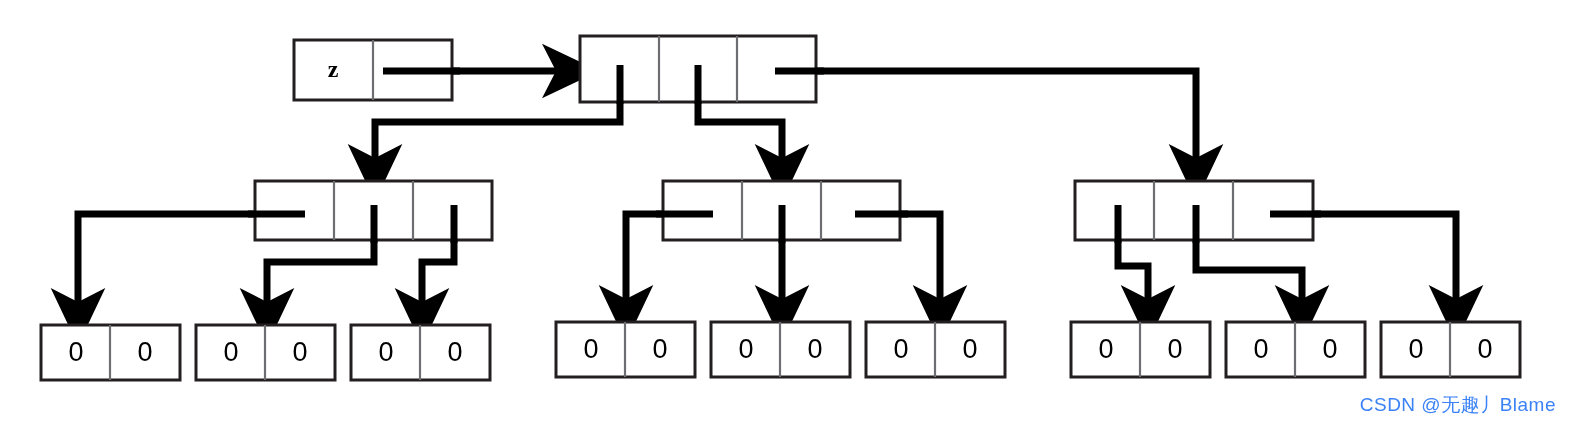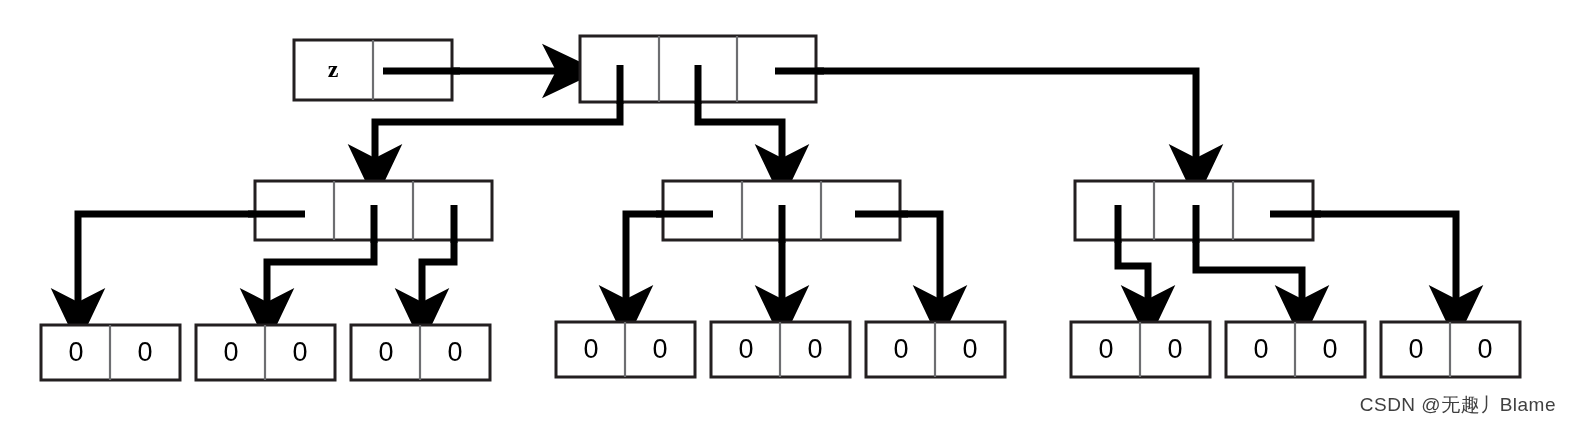--- a/index.html
+++ b/index.html
@@ -56,21 +56,21 @@
     fill: #000000;
     text-anchor: middle;
     dominant-baseline: middle;
   }
   .watermark {
     position: absolute;
     right: 14px;
     bottom: 8px;
     font-family: "Liberation Sans", sans-serif;
     font-size: 19px;
-    color: #404040;
+    color: #3b82f6;
     letter-spacing: 0.5px;
     white-space: nowrap;
     user-select: none;
   }
 </style>
 </head>
 <body>
 
 <div id="canvas">
 

